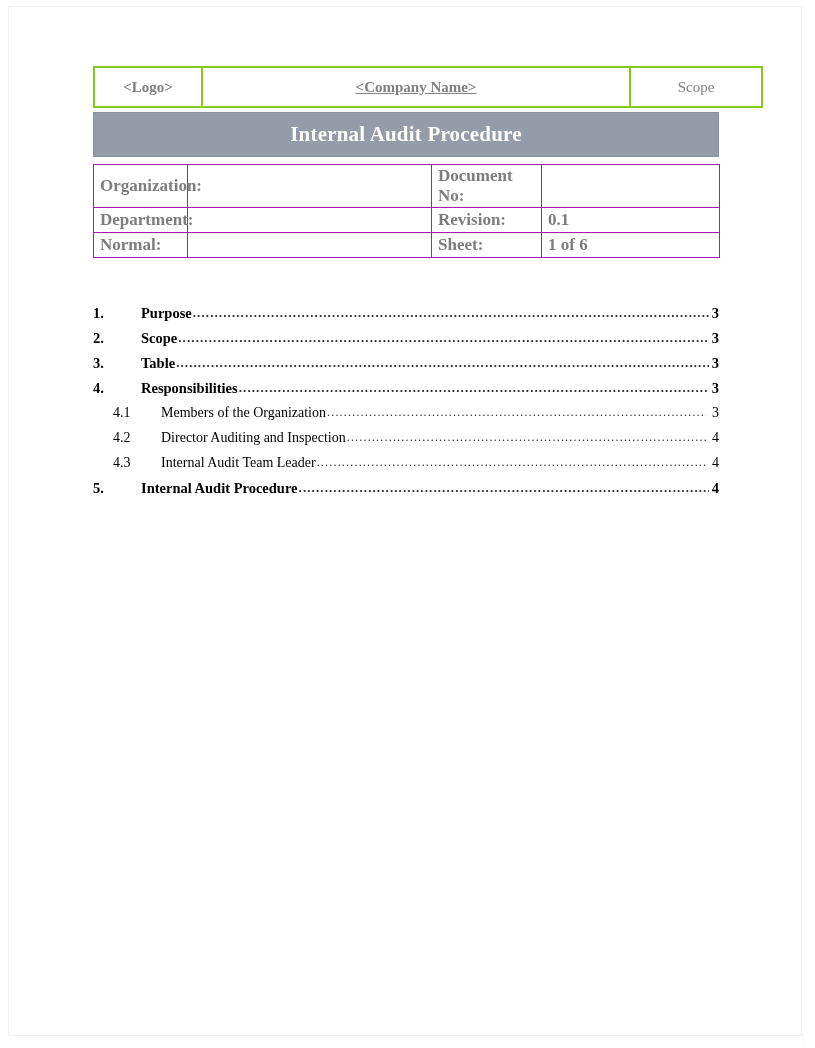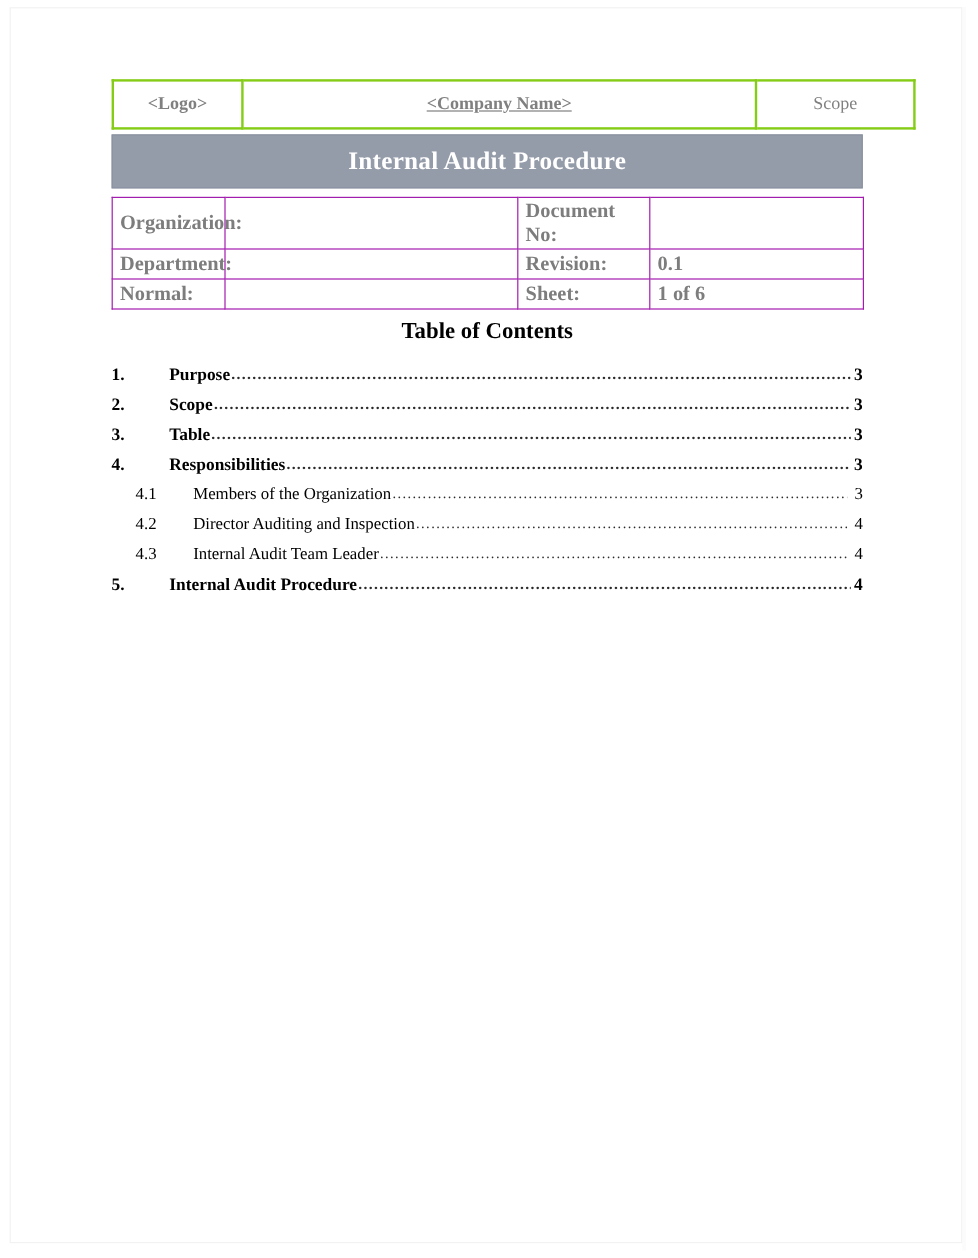--- a/index.html
+++ b/index.html
@@ -234,21 +234,20 @@
       </tr>
       <tr>
         <td class="meta-label">Normal:</td>
         <td class="meta-value"></td>
         <td class="meta-label">Sheet:</td>
         <td class="meta-value">1 of 6</td>
       </tr>
     </tbody>
   </table>
 
-  <div class="toc-heading">Table of Contents</div>
 
   <div class="toc">
     <div class="toc-row level-1">
       <span class="toc-num">1.</span>
       <span class="toc-label">Purpose</span>
       <span class="toc-dots">........................................................................................................................................................................................................</span>
       <span class="toc-page">3</span>
     </div>
     <div class="toc-row level-1">
       <span class="toc-num">2.</span>

